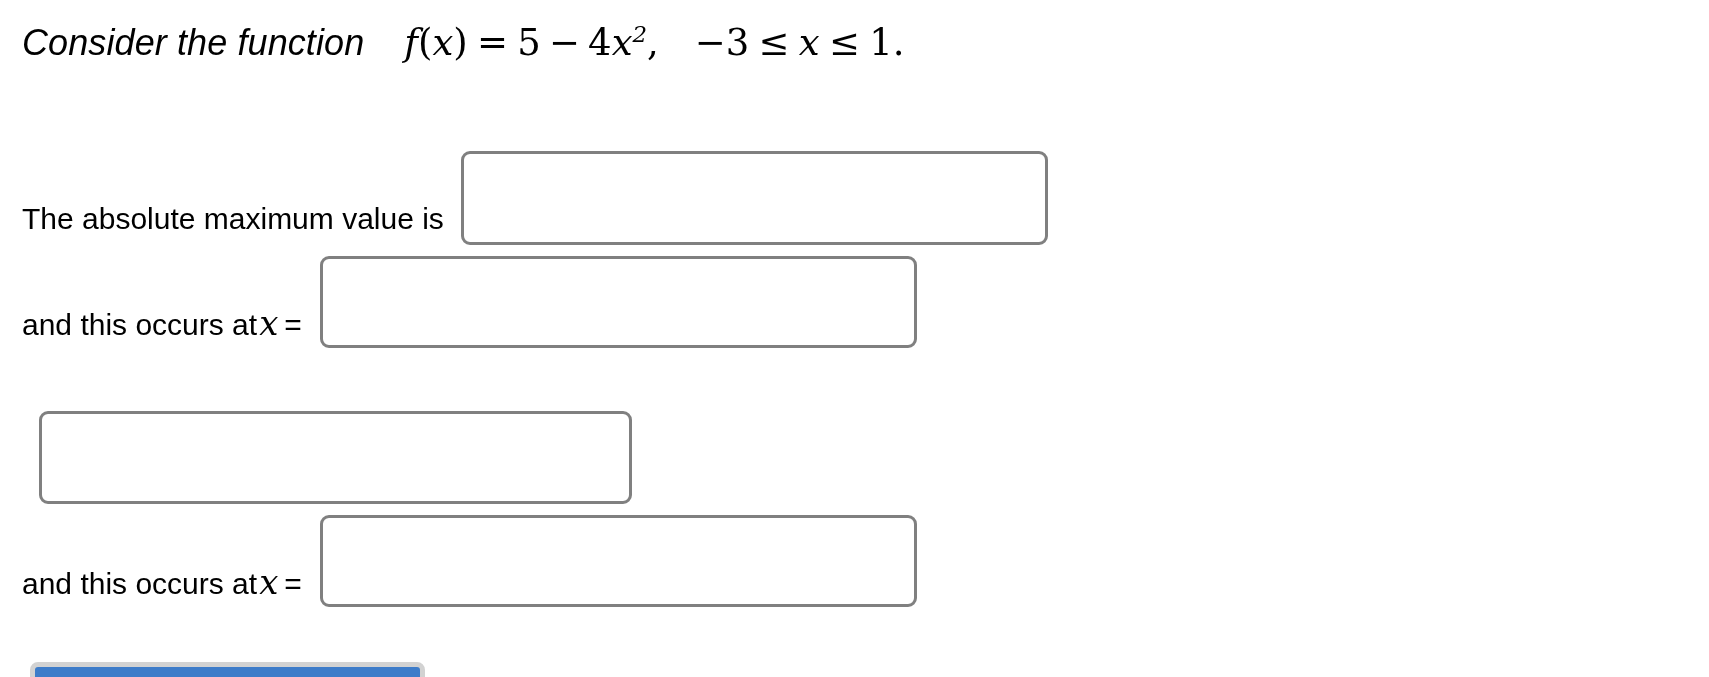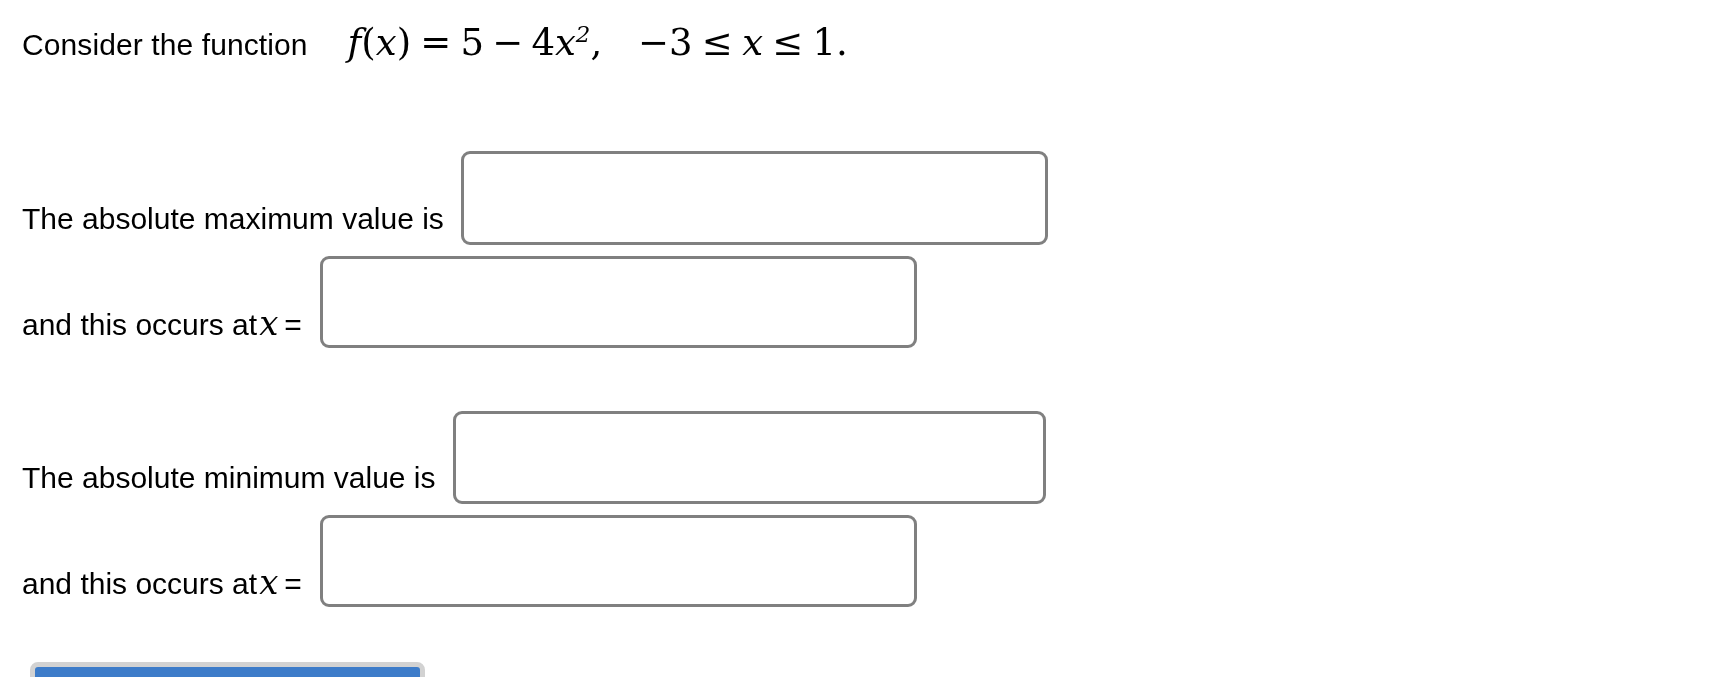--- a/index.html
+++ b/index.html
@@ -27,23 +27,24 @@
   
   .prompt-line {
     position: absolute;
     left: 22px;
     top: 24px;
     display: flex;
     align-items: baseline;
     white-space: nowrap;
   }
   .prompt-text {
-    font-size: 30px;
+    font-size: 36px;
     line-height: 1;
     letter-spacing: 0.1px;
+    font-style: italic;
   }
 
   
   .math {
     font-family: "DejaVu Serif", "Liberation Serif", serif;
     font-size: 37px;
     line-height: 1;
     white-space: nowrap;
     margin-left: 40px;
   }
@@ -171,21 +172,20 @@
   <div class="answer-row" id="row-max-x">
     <span class="row-label">
       <span>and this occurs at</span>
       <span class="math-inline">x</span>
       <span class="eq-sign">=</span>
     </span>
     <input class="answer-box" type="text" placeholder="" style="border-color: rgb(128, 128, 128);">
   </div>
 
   <div class="answer-row" id="row-min-value">
-    <span class="row-label">The absolute minimum value is</span>
     <input class="answer-box" type="text" placeholder="" style="border-color: rgb(128, 128, 128);">
   </div>
 
   <div class="answer-row" id="row-min-x">
     <span class="row-label">
       <span>and this occurs at</span>
       <span class="math-inline">x</span>
       <span class="eq-sign">=</span>
     </span>
     <input class="answer-box" type="text" placeholder="" style="border-color: rgb(128, 128, 128);">

